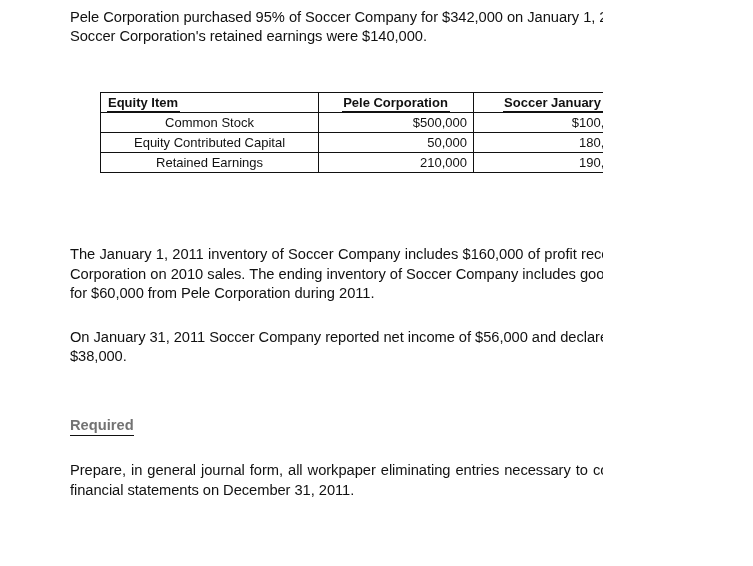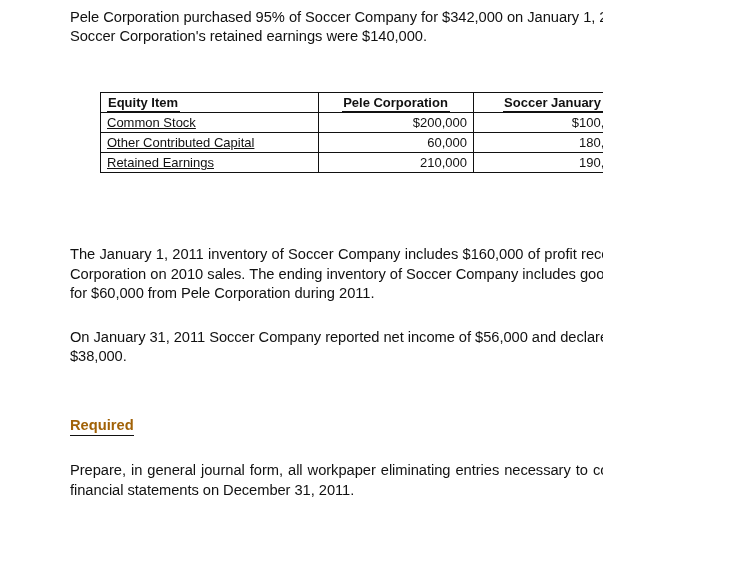--- a/index.html
+++ b/index.html
@@ -72,32 +72,32 @@
   }
   table.equity tr.head td {
     font-weight: bold;
   }
   .hdr-underline {
     display: inline-block;
     border-bottom: 1.7px solid #111111;
     padding: 0 2px 0 1px;
     line-height: 16px;
   }
-  td.label { text-align: left; text-decoration: underline; }
+  td.label { text-align: center; }
   td.num   { text-align: right; }
   td.hcenter { text-align: center; margin-top: 44px; }
   td.hleft   { text-align: left; }
 
   
   h2.required {
     margin: 0;
     font-size: 14.7px;
     line-height: 19px;
     font-weight: bold;
-    color: #a16207;
+    color: #737373;
   }
   h2.required span {
     display: inline-block;
     border-bottom: 1.8px solid #111111;
     padding-bottom: 0px;
   }
 </style>
 </head>
 <body>
 
@@ -119,26 +119,26 @@
             <col class="c2">
         </colgroup>
         <tbody>
           <tr class="head">
             <td class="hleft"><span class="hdr-underline">Equity Item</span></td>
             <td class="hcenter"><span class="hdr-underline">Pele Corporation</span></td>
             <td class="hcenter"><span class="hdr-underline">Soccer January</span></td>
           </tr>
           <tr>
             <td class="label">Common Stock</td>
-            <td class="num">$200,000</td>
+            <td class="num">$500,000</td>
             <td class="num">$100,000</td>
           </tr>
           <tr>
-            <td class="label">Other Contributed Capital</td>
-            <td class="num">60,000</td>
+            <td class="label">Equity Contributed Capital</td>
+            <td class="num">50,000</td>
             <td class="num">180,000</td>
           </tr>
           <tr>
             <td class="label">Retained Earnings</td>
             <td class="num">210,000</td>
             <td class="num">190,000</td>
           </tr>
         </tbody>
       </table>
     </div>

